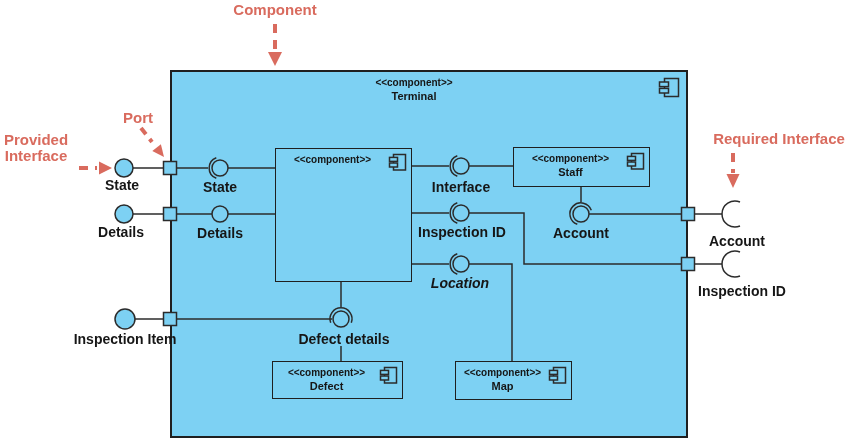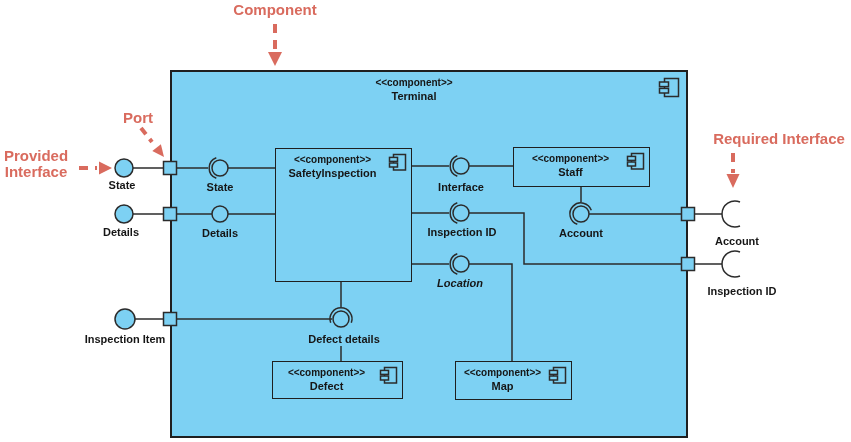--- a/index.html
+++ b/index.html
@@ -11,21 +11,21 @@
   .node {
     position:absolute; box-sizing:border-box;
     background:var(--fill); border:1.6px solid var(--line);
   }
   .node-head { position:absolute; left:0; top:4px; text-align:center; }
   .stereo { font-size:10px; font-weight:bold; color:var(--text); line-height:13px; }
   .nname  { font-size:11px; font-weight:bold;   color:var(--text); line-height:14px; }
   .cicon  { position:absolute; top:4px; }
   .lbl {
     position:absolute; transform:translateX(-50%);
-    font-size:11px; font-weight:bold; color:var(--text); white-space:nowrap;
+    font-size:14px; font-weight:bold; color:var(--text); white-space:nowrap;
     line-height:12px;
   }
   .annot {
     position:absolute; transform:translateX(-50%);
     font-size:15px; font-weight:bold; color:var(--annot); white-space:nowrap;
     line-height:16px; text-align:center;
   }
   svg.layer { position:absolute; left:0; top:0; z-index:3; pointer-events:none; }
   .z1 { z-index:1; } .z2 { z-index:2; }
   .lbl, .annot { z-index:4; }
@@ -47,21 +47,20 @@
     <svg class="cicon" style="right:6px; top:5px;" width="22" height="22" viewBox="0 0 22 22">
       <rect class="shape" x="6.5" y="1.5" width="14" height="18"></rect>
       <rect class="shape" x="1.5" y="5" width="9" height="4.6"></rect>
       <rect class="shape" x="1.5" y="11.4" width="9" height="4.6"></rect>
     </svg>
   </div>
 
   <div class="node z2" style="left:275px; top:148px; width:137px; height:134px;">
     <div class="node-head" style="right:22px;">
       <div class="stereo">&lt;&lt;component&gt;&gt;</div>
-      <div class="nname">SafetyInspection</div>
     </div>
     <svg class="cicon" style="right:4px;" width="19" height="19" viewBox="0 0 19 19">
       <rect class="shape" x="5.5" y="1.5" width="12" height="15.5"></rect>
       <rect class="shape" x="1.5" y="4.4" width="8" height="4"></rect>
       <rect class="shape" x="1.5" y="10" width="8" height="4"></rect>
     </svg>
   </div>
 
   <div class="node z2" style="left:513px; top:147px; width:137px; height:40px;">
     <div class="node-head" style="right:22px;">
@@ -177,19 +176,19 @@
   <div class="lbl" style="left:462px; top:226px;">Inspection ID</div>
   <div class="lbl" style="left:460px; top:277px;font-style:italic;">Location</div>
   <div class="lbl" style="left:581px; top:227px;">Account</div>
   <div class="lbl" style="left:344px; top:333px;">Defect details</div>
 
   <div class="lbl" style="left:737px; top:235px;">Account</div>
   <div class="lbl" style="left:742px; top:285px;">Inspection ID</div>
 
   <div class="annot" style="left:275px; top:2px;">Component</div>
   <div class="annot" style="left:138px; top:110px;">Port</div>
-  <div class="annot" style="left:36px; top:148px;">
+  <div class="annot" style="left:36px; top:132px;">
     <div>Provided</div>
     <div>Interface</div>
   </div>
   <div class="annot" style="left:779px; top:131px;text-align:right;">Required Interface</div>
 
 </div>
 
 </body></html>

